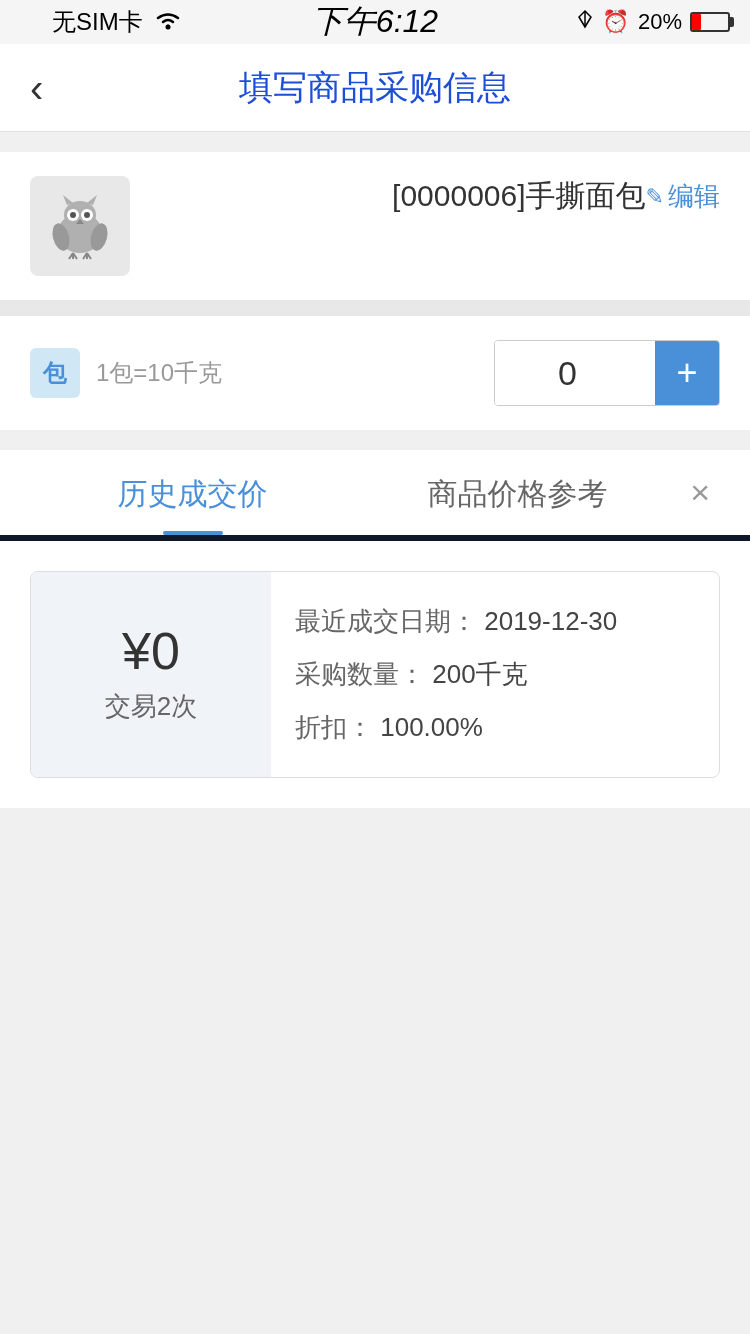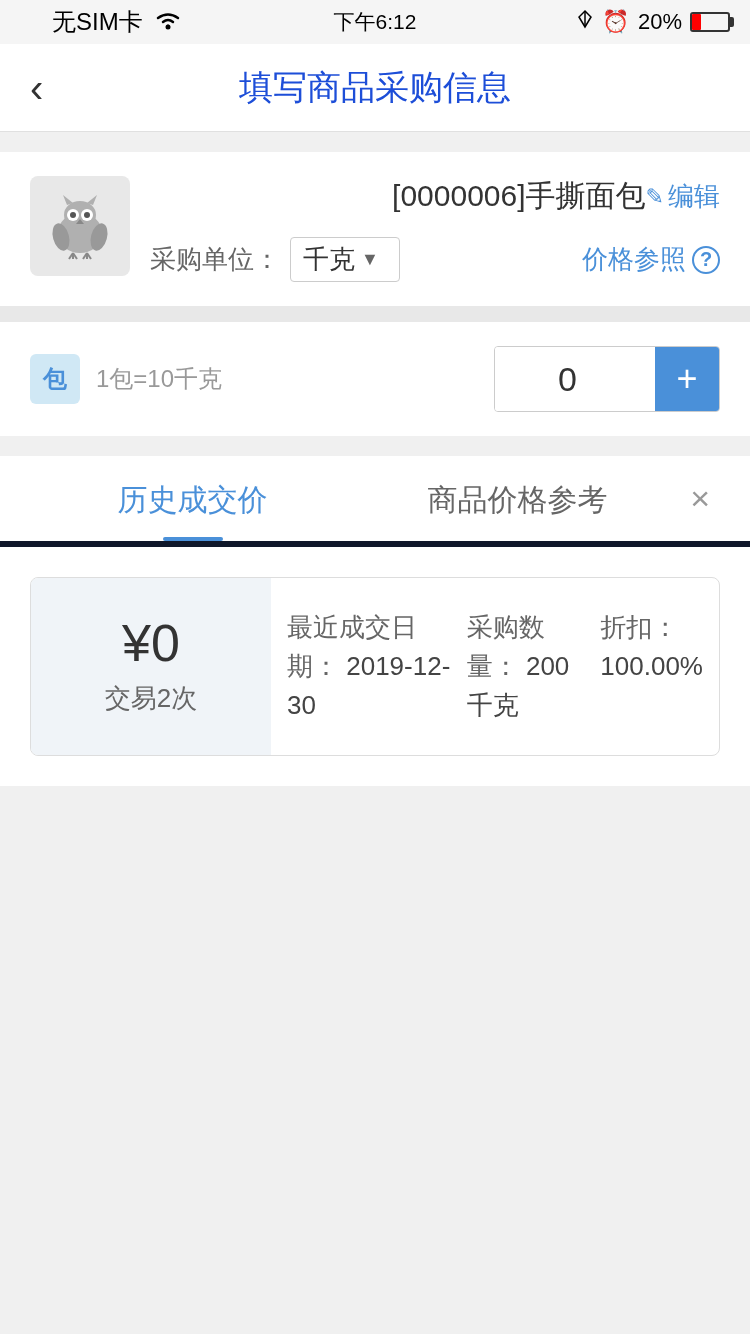--- a/index.html
+++ b/index.html
@@ -26,25 +26,26 @@
       color: #000;
     }
     .status-left {
       display: flex;
       align-items: center;
       gap: 10px;
       font-size: 24px;
       margin-left: 32px;
     }
     .status-center {
-      font-size: 21px;
+      font-size: 32px;
       font-weight: 500;
       position: absolute;
       left: 50%;
       transform: translateX(-50%);
+      font-style: italic;
     }
     .status-right {
       display: flex;
       align-items: center;
       gap: 8px;
       font-size: 22px;
     }
     .battery-icon {
       width: 40px;
       height: 20px;
@@ -335,23 +336,23 @@
       font-weight: 300;
       line-height: 1;
     }
     .price-tx-count {
       font-size: 26px;
       color: #666;
       margin-top: 12px;
     }
     .price-card-right {
       flex: 1;
-      padding: 30px 16px;
-      display: flex;
-      flex-direction: row;
+      padding: 30px 24px;
+      display: flex;
+      flex-direction: column;
       gap: 14px;
     }
     .price-detail-row {
       font-size: 26px;
       color: #444;
       line-height: 1.5;
     }
     .price-detail-label {
       color: #666;
     }
@@ -434,35 +435,20 @@
         </svg>
       </div>
     </div>
     <div class="product-info">
       <div class="product-title-row">
         <span class="product-name">[0000006]手撕面包</span>
         <span class="edit-link">
           <span class="edit-icon-small">✎</span>
           <span>编辑</span>
         </span>
-      </div>
-      <div class="unit-row">
-        <div class="unit-label">
-          <span>采购单位：</span>
-          <div class="unit-select">
-            <span>千克</span>
-            <span class="unit-select-arrow">▼</span>
-          </div>
-        </div>
-        <div class="price-ref-link">
-          <span>价格参照</span>
-          <div class="help-circle">
-            <span>?</span>
-          </div>
-        </div>
       </div>
     </div>
   </div>
 </div>
 
 <div class="section-divider"></div>
 
 <div class="quantity-section">
   <div class="quantity-left">
     <div class="qty-unit-badge">包</div>

